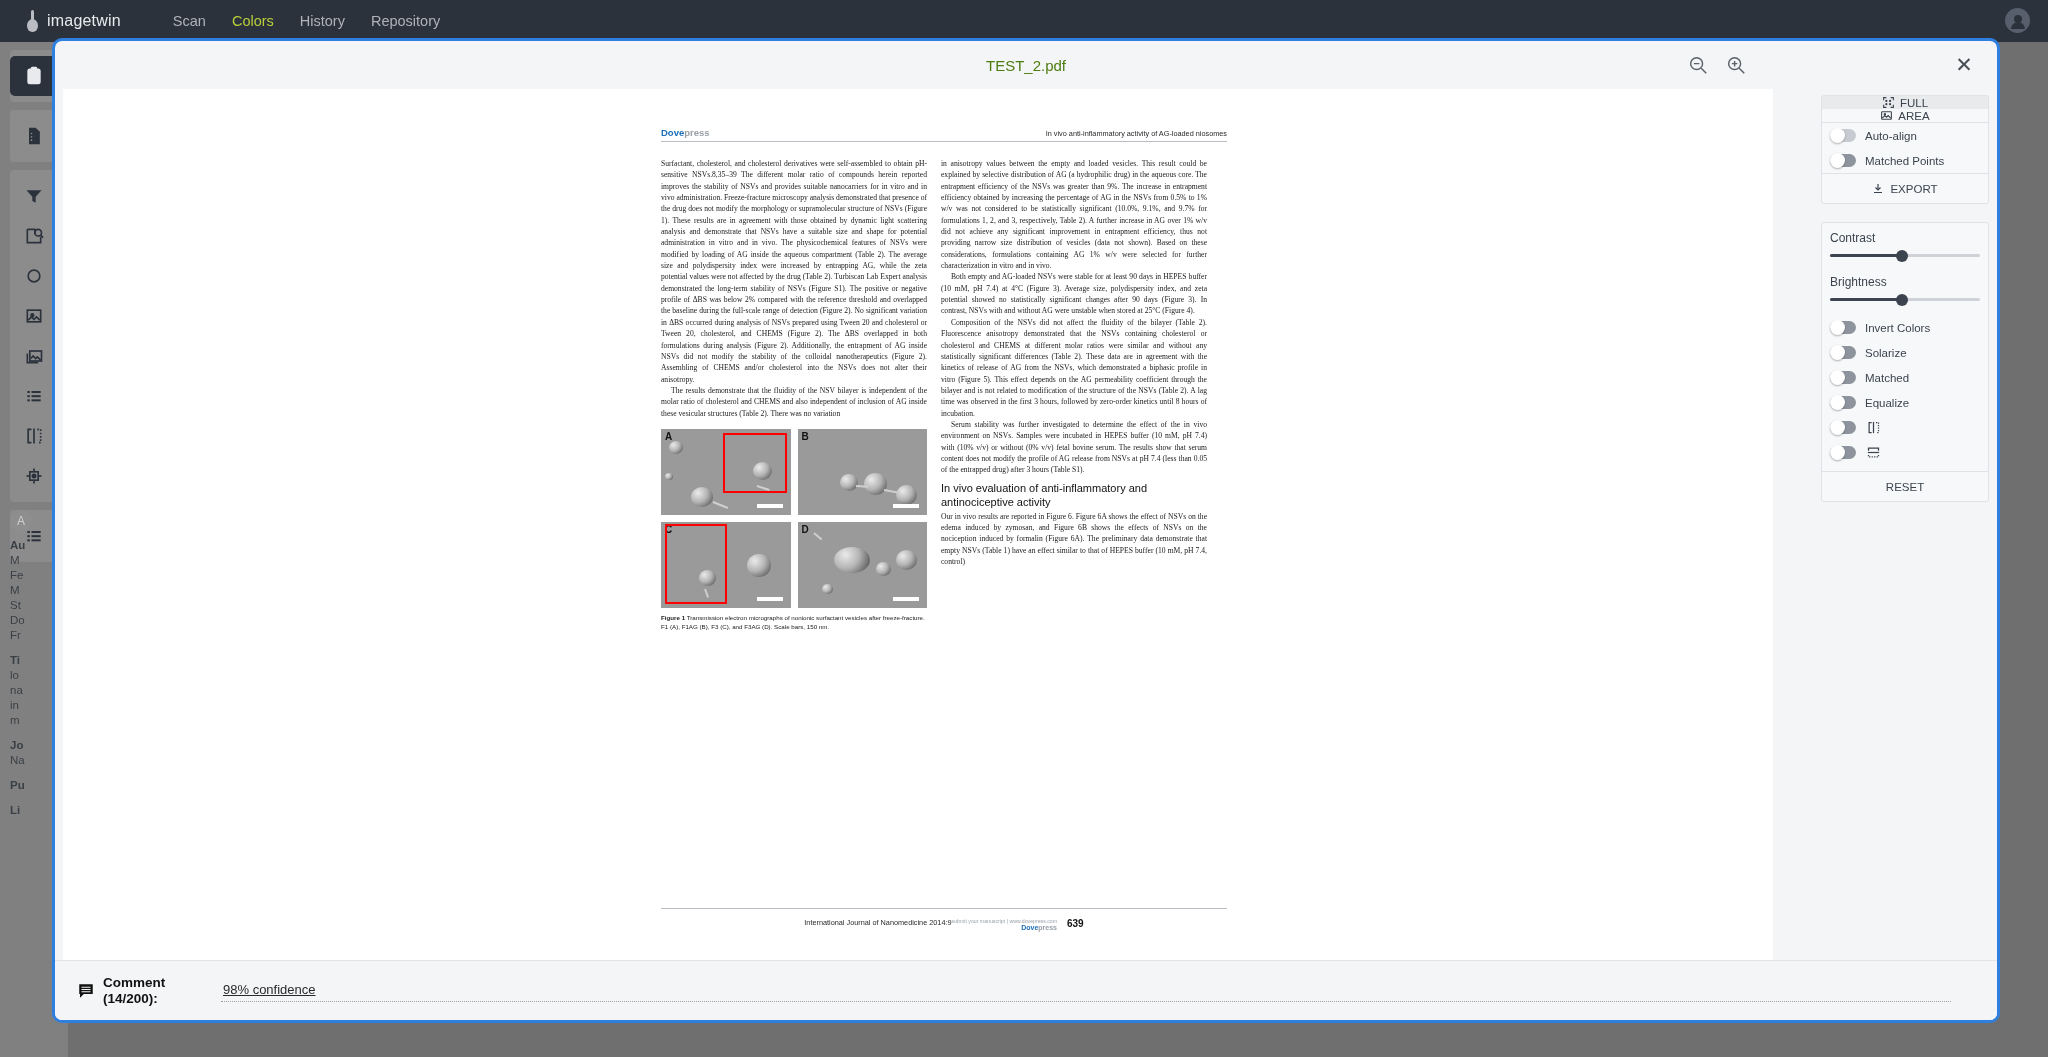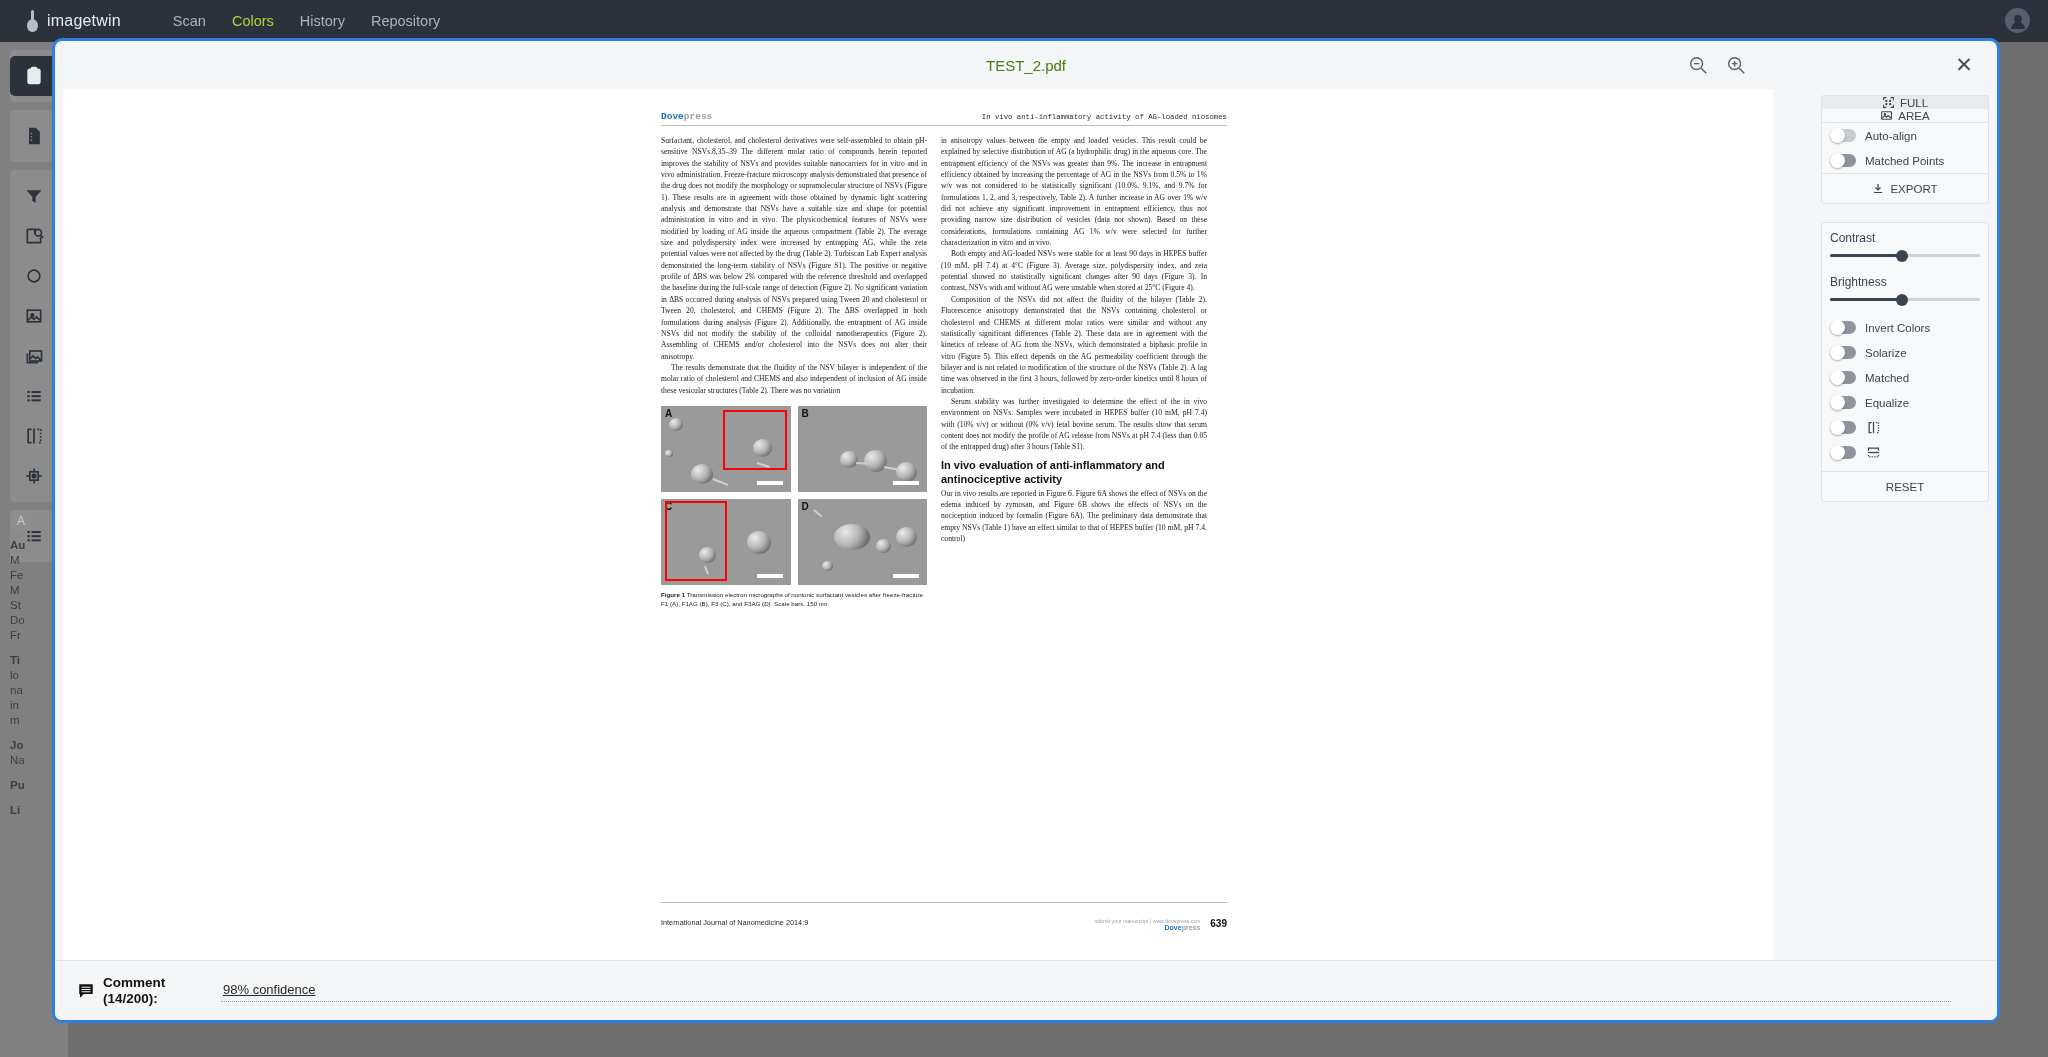--- a/index.html
+++ b/index.html
@@ -89,36 +89,36 @@
   
   #viewer {
     position:absolute; left:8px; top:48px; width:1710px; height:896px;
     background:#fff;
   }
   #page {
     position:absolute; left:596px; top:22px; width:570px; height:820px;
     background:#fff;
   }
   .pg-head { display:flex; justify-content:space-between; align-items:baseline;
-    border-bottom:1.5px solid #b9bcc2; padding-bottom:3px; margin:0 2px;font-family:Liberation Mono, monospace; }
+    border-bottom:1.5px solid #b9bcc2; padding-bottom:3px; margin:16px 2px; }
   .pg-head .dove { font-size:9.5px; font-weight:bold; color:#1c6fb8; }
   .pg-head .dove span { color:#9aa0a8; font-weight:bold; }
   .pg-head .running { font-size:7.3px; color:#2a2a2a; }
 
   .cols { display:flex; gap:14px; margin-top:9px; padding:0 2px; }
   .col { width:266px; }
   .col p {
     font-family:"Liberation Serif", serif;
     font-size:7.6px; line-height:11.35px; text-align:justify;
     color:#1a1a1a; margin:0;
   }
   .col p.ind { text-indent:10px; }
   .col h3 {
     font-family:"Liberation Sans", sans-serif;
-    font-size:11px; font-weight:bold; color:#111; line-height:14px;
+    font-size:11px; font-weight:normal; color:#111; line-height:14px;
     margin:5px 0 2px 0;
   }
 
   .figblock { margin-top:10px; }
   .figgrid { display:grid; grid-template-columns:1fr 1fr; gap:7px; }
   .micro {
     position:relative; height:86px; background:#9a9a9a; overflow:hidden;
   }
   .micro .lbl {
     position:absolute; left:4px; top:2px; color:#111; font-weight:bold;
@@ -138,22 +138,22 @@
     position:absolute; border:2.2px solid #ff0000;
   }
   .figcap {
     margin-top:6px; font-family:"Liberation Sans",sans-serif;
     font-size:6.2px; line-height:8.6px; color:#222;
   }
   .figcap b { font-weight:bold; }
 
   .pg-foot {
     position:absolute; left:2px; right:2px; bottom:0;
-    border-top:1.2px solid #b9bcc2; padding-top:15px;
-    display:flex; justify-content:space-between; align-items:flex-start;margin-top:32px;
+    border-top:1.2px solid #b9bcc2; padding-top:9px;
+    display:flex; justify-content:center; align-items:flex-start;margin-top:32px;
   }
   .pg-foot .jrnl { font-family:"Liberation Sans",sans-serif; font-size:7.3px; color:#2a2a2a; }
   .pg-foot .right { text-align:right; }
   .pg-foot .submit { font-size:5.2px; color:#9aa0a8; }
   .pg-foot .dove2 { font-size:7px; font-weight:bold; color:#1c6fb8; }
   .pg-foot .dove2 span { color:#9aa0a8; }
   .pg-foot .pageno { font-family:"Liberation Sans",sans-serif; font-size:10px; font-weight:bold; color:#111; margin-left:10px; }
   .foot-wrap { display:flex; align-items:flex-start; }
 
   

